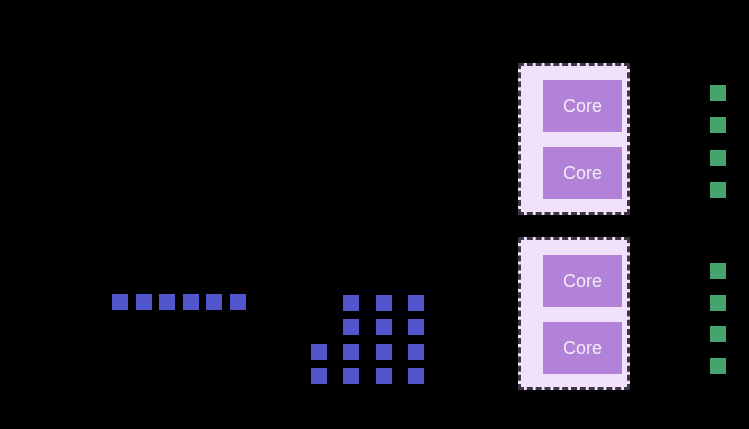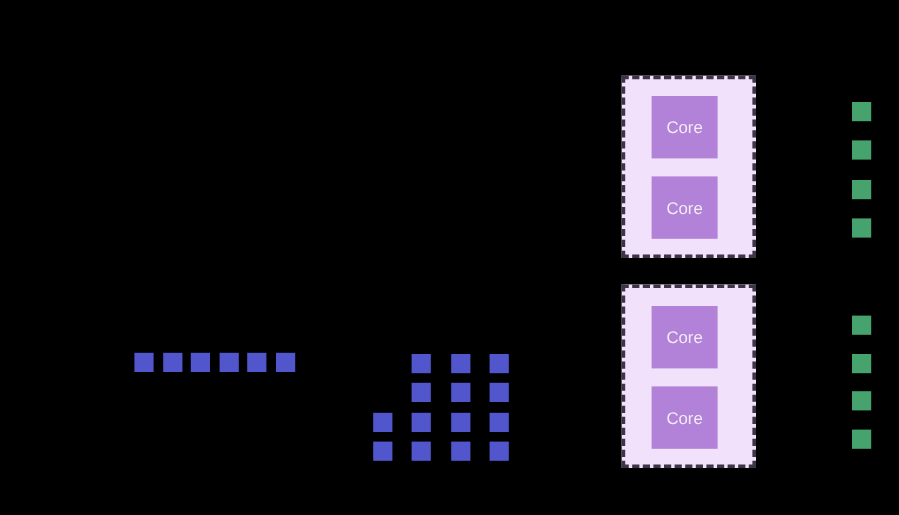--- a/index.html
+++ b/index.html
@@ -18,28 +18,28 @@
   .chip {
     position: absolute;
     box-sizing: border-box;
     width: 112px;
     height: 152px;
     background: var(--chip-fill, #f1e1fa);
     border: 3px dashed var(--chip-border, #3d3545);
   }
   .core {
     position: absolute;
-    width: 55px;
+    width: 79px;
     height: 52px;
     background: var(--core-fill, #b182d8);
     display: flex;
     align-items: center;
     justify-content: center;
     color: var(--core-text, #f2ebf7);
-    font-size: 14px;
+    font-size: 18px;
     line-height: 1;
   }
   .sq {
     position: absolute;
     width: 16px;
     height: 16px;
   }
   .sq.blue  { background: var(--blue, #5156cc); }
   .sq.green { background: var(--green, #46a36d); }
   .group { position: absolute; }

